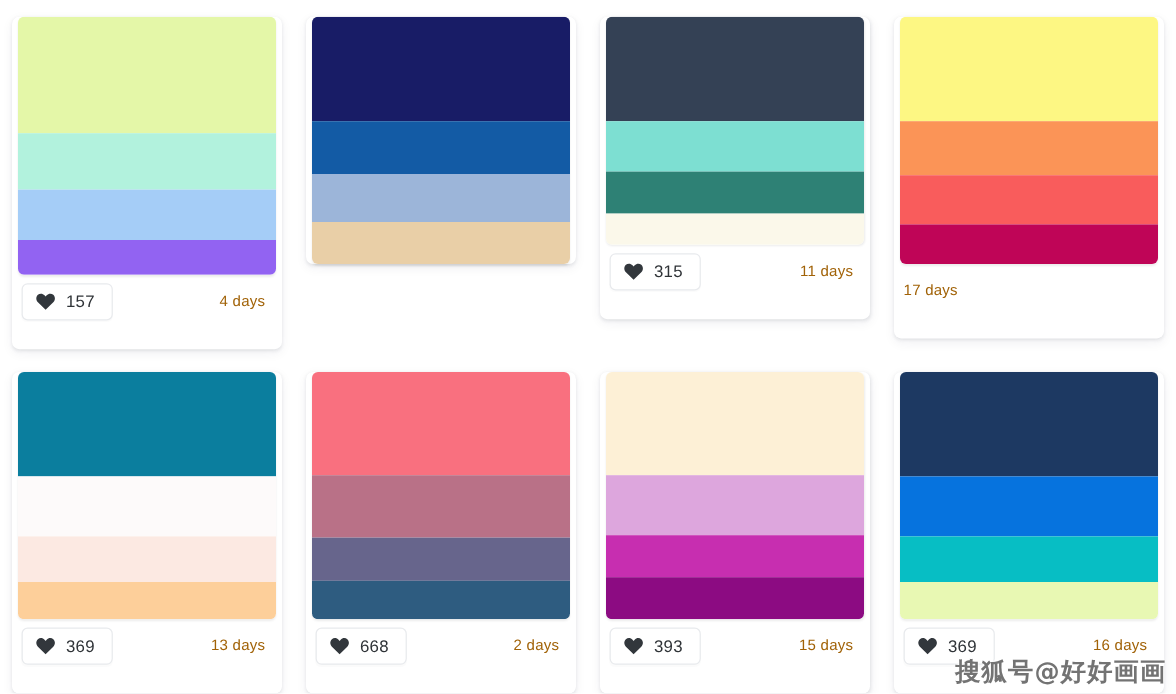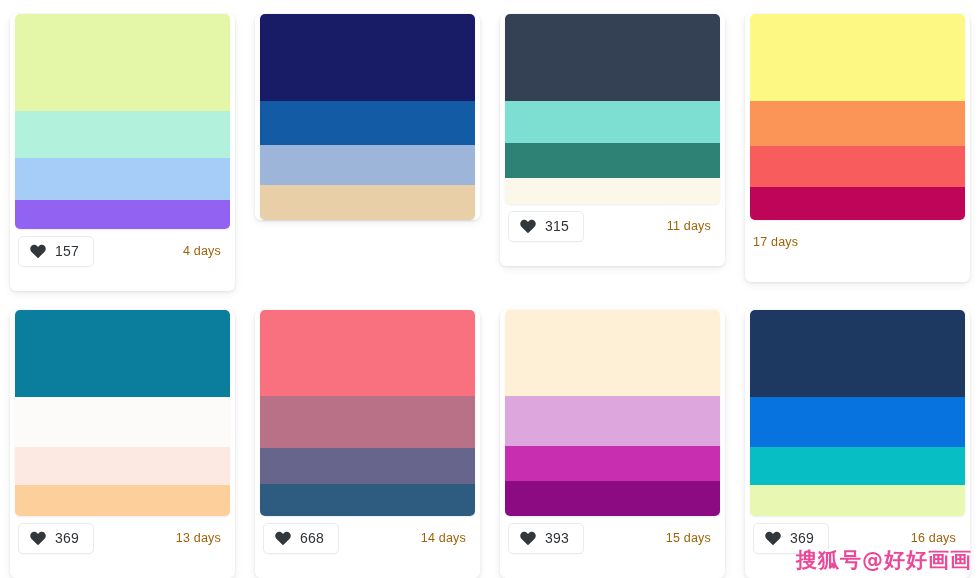--- a/index.html
+++ b/index.html
@@ -95,21 +95,21 @@
     text-align: right;
   }
 
   .watermark {
     position: absolute;
     right: 8px;
     bottom: 4px;
     font-family: "DejaVu Sans", sans-serif;
     font-size: 21px;
     font-weight: 700;
-    color: #ec4899;
+    color: #737373;
     letter-spacing: 1px;
     white-space: nowrap;
     z-index: 50;
     text-shadow: 0 0 2px #ffffff, 0 0 3px #ffffff;
   }
 </style>
 </head>
 <body>
 
 <div class="gallery">
@@ -204,21 +204,21 @@
             <div class="stripe" title="#67658c" style="background: rgb(103, 101, 140); height: 36px;"></div>
             <div class="stripe" title="#2e5c80" style="background: rgb(46, 92, 128); height: 32px;"></div>
           </div>
           <div class="card-footer">
             <div class="like-pill">
               <svg class="heart-icon" viewBox="0 0 16 15">
                 <path d="M8 14.2 L1.6 7.9 C-0.2 6.1 -0.2 3.3 1.6 1.7 C3.2 0.2 5.7 0.5 7.1 2.1 L8 3.1 L8.9 2.1 C10.3 0.5 12.8 0.2 14.4 1.7 C16.2 3.3 16.2 6.1 14.4 7.9 Z" fill="#32373c"></path>
               </svg>
               <span class="like-count">668</span>
             </div>
-            <span class="days">14 days</span>
+            <span class="days">2 days</span>
           </div>
         </div>
       </div>
       <div class="card-slot">
         <div class="card">
           <div class="swatches">
             <div class="stripe" title="#fdf0d6" style="background: rgb(253, 240, 214); height: 86px;"></div>
             <div class="stripe" title="#dda6dd" style="background: rgb(221, 166, 221); height: 50px;"></div>
             <div class="stripe" title="#c72eb0" style="background: rgb(199, 46, 176); height: 35px;"></div>
             <div class="stripe" title="#8c0b82" style="background: rgb(140, 11, 130); height: 35px;"></div>

